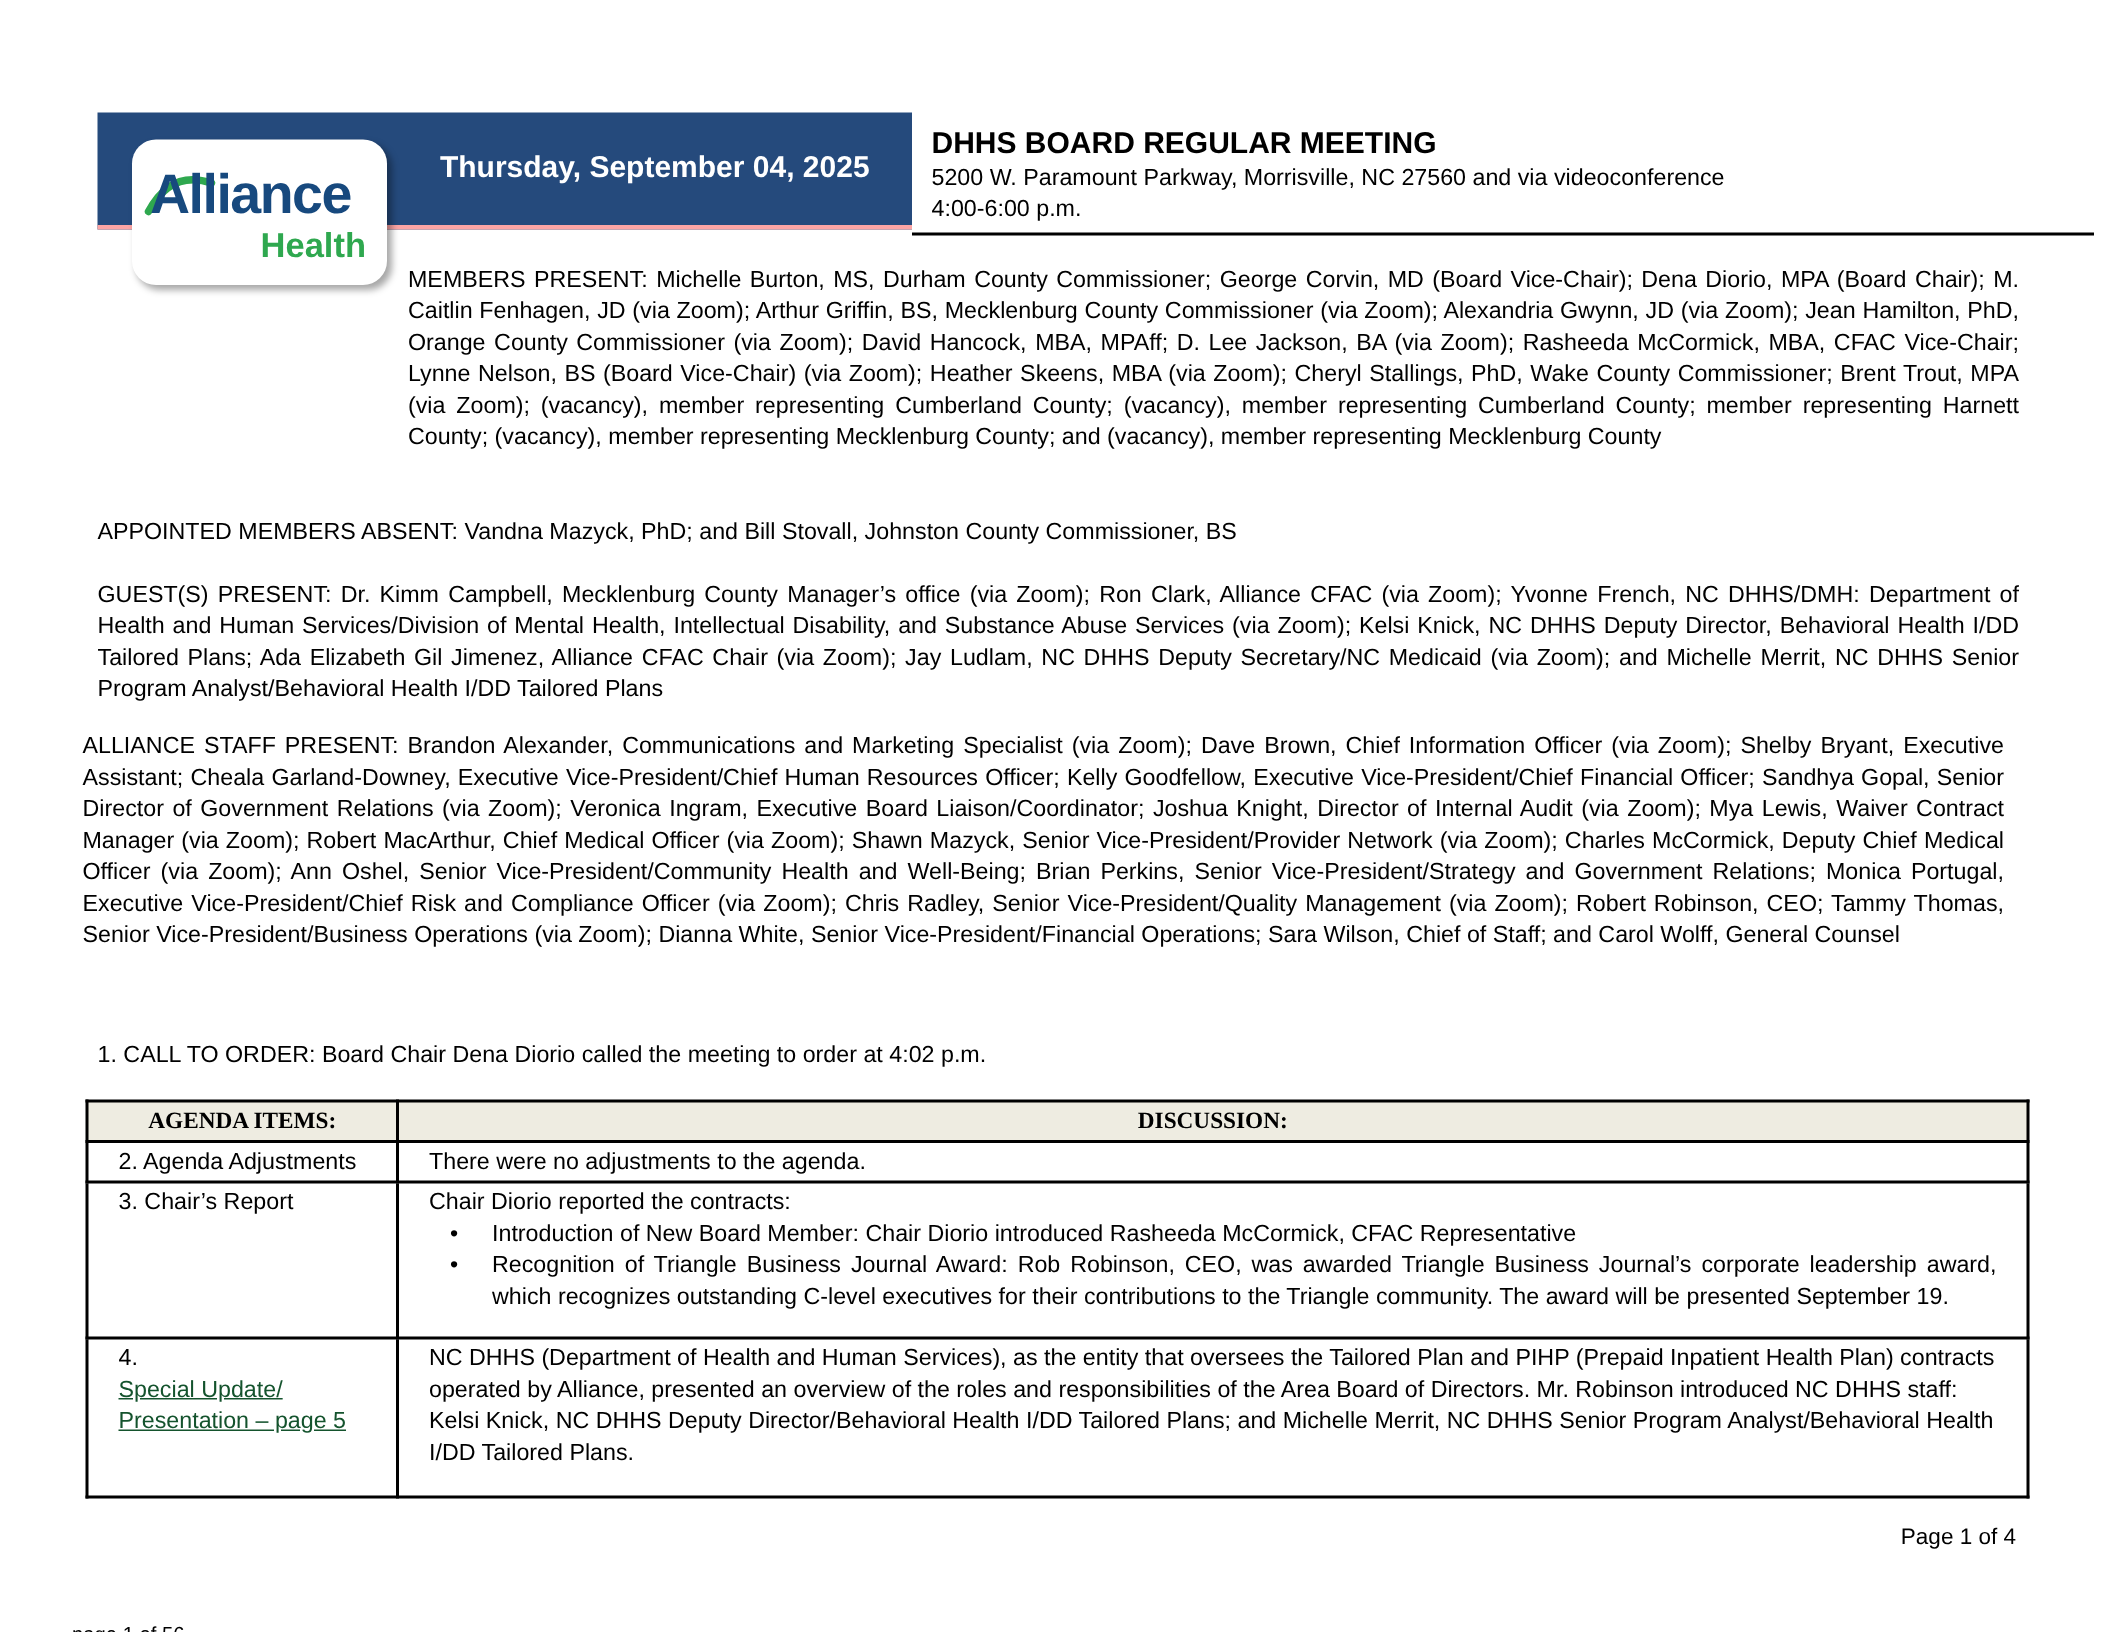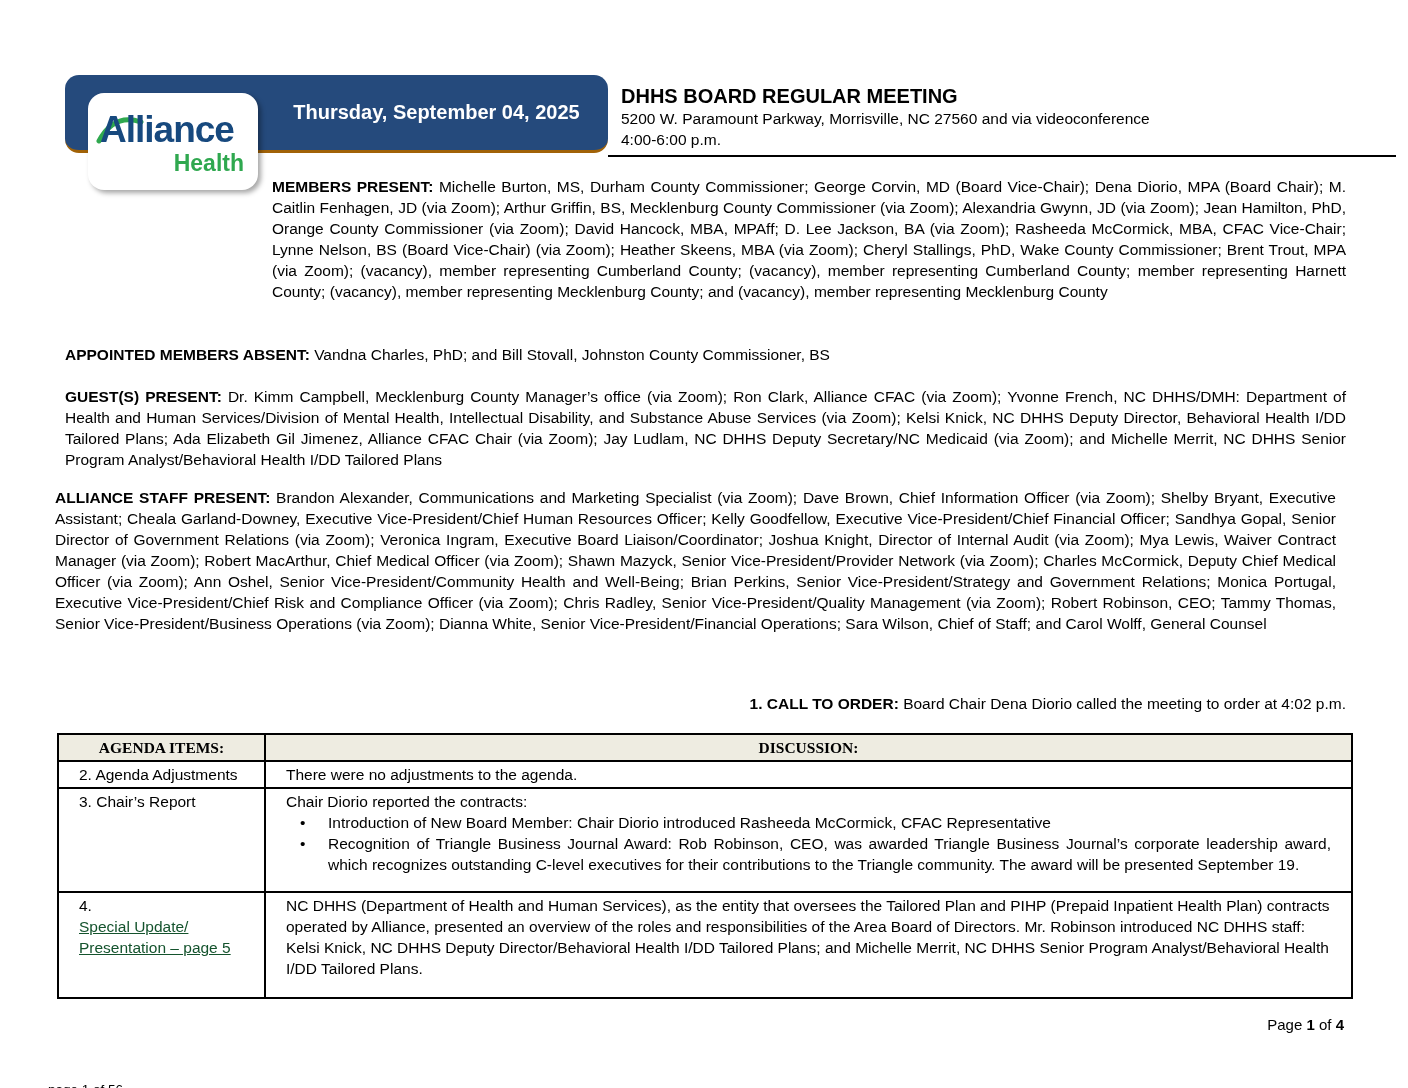--- a/index.html
+++ b/index.html
@@ -13,22 +13,21 @@
     color: #000;
     overflow: hidden;
   }
 
   
   .banner {
     position: absolute;
     left: 65px; top: 75px;
     width: 543px; height: 78px;
     background: #254a7c;
-    border-bottom: 3px solid #a16207;
-    border-radius: 14px;
+    border-bottom: 3px solid #fca5a5;
   }
   .banner-date {
     position: absolute;
     left: 200px; right: 0; top: 0; bottom: 0;
     display: flex; align-items: center; justify-content: center;
     color: #ffffff;
     font-weight: bold;
     font-size: 20px;
     white-space: nowrap;
   }
@@ -68,26 +67,26 @@
     color: #2fa84f;
   }
 
   
   .para {
     position: absolute;
     font-size: 15.5px;
     line-height: 21px;
     text-align: justify;
   }
-  .b { font-weight: bold; }
+  .b { font-weight: normal; }
   .p-members { left: 272px; top: 176px; width: 1074px; }
   .p-absent  { left: 65px;  top: 344px; width: 1281px; text-align: left; }
   .p-guests  { left: 65px;  top: 386px; width: 1281px; }
   .p-staff   { left: 55px;  top: 487px; width: 1281px; }
-  .p-call    { left: 65px;  top: 693px; width: 1281px; text-align: right; }
+  .p-call    { left: 65px;  top: 693px; width: 1281px; text-align: left; }
 
   
   .agenda-table {
     position: absolute;
     left: 57px; top: 733px;
     width: 1296px;
     border-collapse: collapse;
     font-size: 15.5px;
     line-height: 21px;
   }
@@ -154,21 +153,21 @@
 
   <div class="header-right">
     <div class="header-title">DHHS BOARD REGULAR MEETING</div>
     <div class="header-address">5200 W. Paramount Parkway, Morrisville, NC 27560 and via videoconference</div>
     <div class="header-time">4:00-6:00 p.m.</div>
   </div>
   <div class="header-rule"></div>
 
   <p class="para p-members"><span class="b">MEMBERS PRESENT:</span> <span>Michelle Burton, MS, Durham County Commissioner; George Corvin, MD (Board Vice-Chair); Dena Diorio, MPA (Board Chair); M. Caitlin Fenhagen, JD (via Zoom); Arthur Griffin, BS, Mecklenburg County Commissioner (via Zoom); Alexandria Gwynn, JD (via Zoom); Jean Hamilton, PhD, Orange County Commissioner (via Zoom); David Hancock, MBA, MPAff; D. Lee Jackson, BA (via Zoom); Rasheeda McCormick, MBA, CFAC Vice-Chair; Lynne Nelson, BS (Board Vice-Chair) (via Zoom); Heather Skeens, MBA (via Zoom); Cheryl Stallings, PhD, Wake County Commissioner; Brent Trout, MPA (via Zoom); (vacancy), member representing Cumberland County; (vacancy), member representing Cumberland County; member representing Harnett County; (vacancy), member representing Mecklenburg County; and (vacancy), member representing Mecklenburg County</span></p>
 
-  <p class="para p-absent"><span class="b">APPOINTED MEMBERS ABSENT:</span> <span>Vandna Charles, PhD; and Bill Stovall, Johnston County Commissioner, BS</span></p>
+  <p class="para p-absent"><span class="b">APPOINTED MEMBERS ABSENT:</span> <span>Vandna Mazyck, PhD; and Bill Stovall, Johnston County Commissioner, BS</span></p>
 
   <p class="para p-guests"><span class="b">GUEST(S) PRESENT:</span> <span>Dr. Kimm Campbell, Mecklenburg County Manager’s office (via Zoom); Ron Clark, Alliance CFAC (via Zoom); Yvonne French, NC DHHS/DMH: Department of Health and Human Services/Division of Mental Health, Intellectual Disability, and Substance Abuse Services (via Zoom); Kelsi Knick, NC DHHS Deputy Director, Behavioral Health I/DD Tailored Plans; Ada Elizabeth Gil Jimenez, Alliance CFAC Chair (via Zoom); Jay Ludlam, NC DHHS Deputy Secretary/NC Medicaid (via Zoom); and Michelle Merrit, NC DHHS Senior Program Analyst/Behavioral Health I/DD Tailored Plans</span></p>
 
   <p class="para p-staff"><span class="b">ALLIANCE STAFF PRESENT:</span> <span>Brandon Alexander, Communications and Marketing Specialist (via Zoom); Dave Brown, Chief Information Officer (via Zoom); Shelby Bryant, Executive Assistant; Cheala Garland-Downey, Executive Vice-President/Chief Human Resources Officer; Kelly Goodfellow, Executive Vice-President/Chief Financial Officer; Sandhya Gopal, Senior Director of Government Relations (via Zoom); Veronica Ingram, Executive Board Liaison/Coordinator; Joshua Knight, Director of Internal Audit (via Zoom); Mya Lewis, Waiver Contract Manager (via Zoom); Robert MacArthur, Chief Medical Officer (via Zoom); Shawn Mazyck, Senior Vice-President/Provider Network (via Zoom); Charles McCormick, Deputy Chief Medical Officer (via Zoom); Ann Oshel, Senior Vice-President/Community Health and Well-Being; Brian Perkins, Senior Vice-President/Strategy and Government Relations; Monica Portugal, Executive Vice-President/Chief Risk and Compliance Officer (via Zoom); Chris Radley, Senior Vice-President/Quality Management (via Zoom); Robert Robinson, CEO; Tammy Thomas, Senior Vice-President/Business Operations (via Zoom); Dianna White, Senior Vice-President/Financial Operations; Sara Wilson, Chief of Staff; and Carol Wolff, General Counsel</span></p>
 
   <p class="para p-call"><span class="b">1. CALL TO ORDER:</span> <span>Board Chair Dena Diorio called the meeting to order at 4:02 p.m.</span></p>
 
   <table class="agenda-table">
     <tbody>
         <tr>

